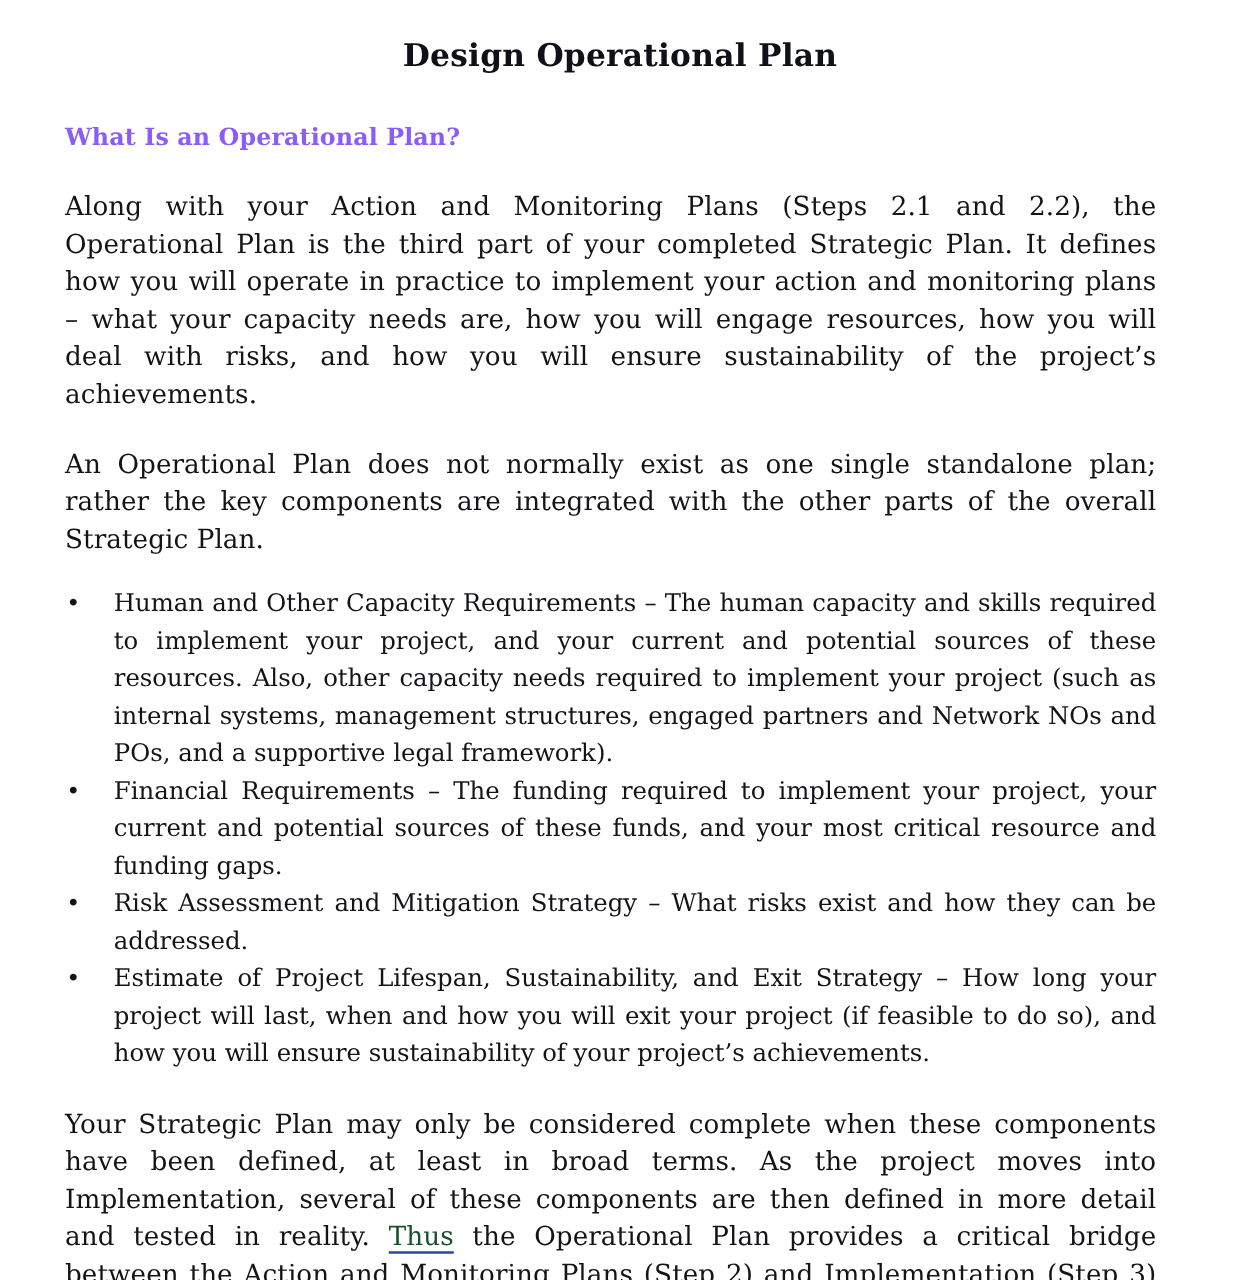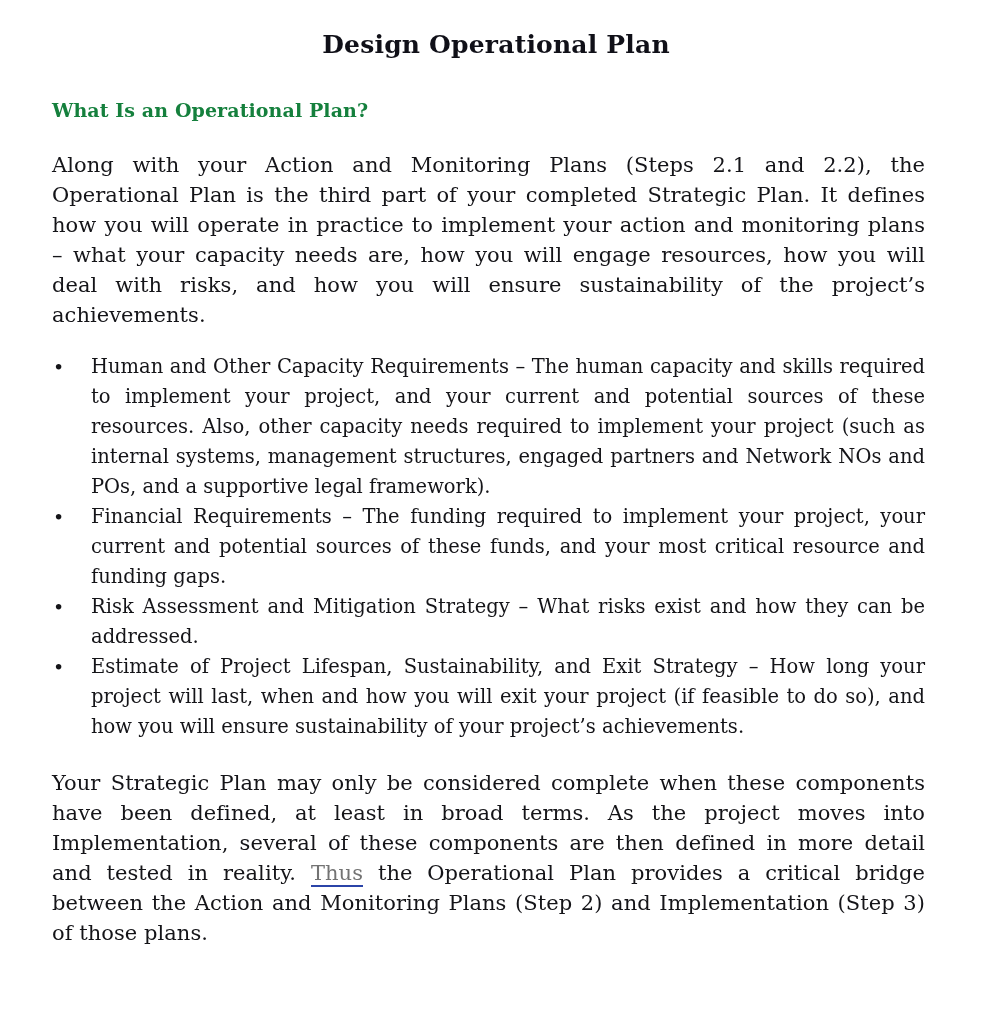--- a/index.html
+++ b/index.html
@@ -39,21 +39,21 @@
 
   .content {
     padding: 0 67px 0 52px;
   }
 
   .section-heading {
     margin: 36px 0 0 0;
     font-size: 19px;
     font-weight: bold;
     line-height: 28px;
-    color: #15803d;
+    color: #8b5cf6;
     letter-spacing: 0.1px;
   }
 
   p.body-para {
     margin: 26px 0 0 0;
     font-size: 21px;
     line-height: 30px;
     text-align: justify;
     text-justify: inter-word;
     color: #141418;
@@ -87,39 +87,40 @@
     text-align: left;
     color: #141418;
   }
 
   .closing-para {
     margin-top: 56px;
   }
 
   a.inline-link,
   .inline-link {
-    color: #737373;
+    color: #14532d;
     text-decoration: none;
     border-bottom: 2px solid #2b44a8;
     padding-bottom: 0px;
   }
 </style>
 </head>
 <body>
 
 <div class="page">
 
   <h1 class="doc-title">Design Operational Plan</h1>
 
   <div class="content">
 
     <h2 class="section-heading">What Is an Operational Plan?</h2>
 
     <p class="body-para">Along with your Action and Monitoring Plans (Steps 2.1 and 2.2), the Operational Plan is the third part of your completed Strategic Plan. It defines how you will operate in practice to implement your action and monitoring plans – what your capacity needs are, how you will engage resources, how you will deal with risks, and how you will ensure sustainability of the project’s achievements.</p>
 
+    <p class="body-para">An Operational Plan does not normally exist as one single standalone plan; rather the key components are integrated with the other parts of the overall Strategic Plan.</p>
 
 
     <ul class="bullet-list">
       <li>
         <span class="bullet-marker">•</span>
         <span class="bullet-text">Human and Other Capacity Requirements – The human capacity and skills required to implement your project, and your current and potential sources of these resources. Also, other capacity needs required to implement your project (such as internal systems, management structures, engaged partners and Network NOs and POs, and a supportive legal framework).</span>
       </li>
       <li>
         <span class="bullet-marker">•</span>
         <span class="bullet-text">Financial Requirements – The funding required to implement your project, your current and potential sources of these funds, and your most critical resource and funding gaps.</span>

